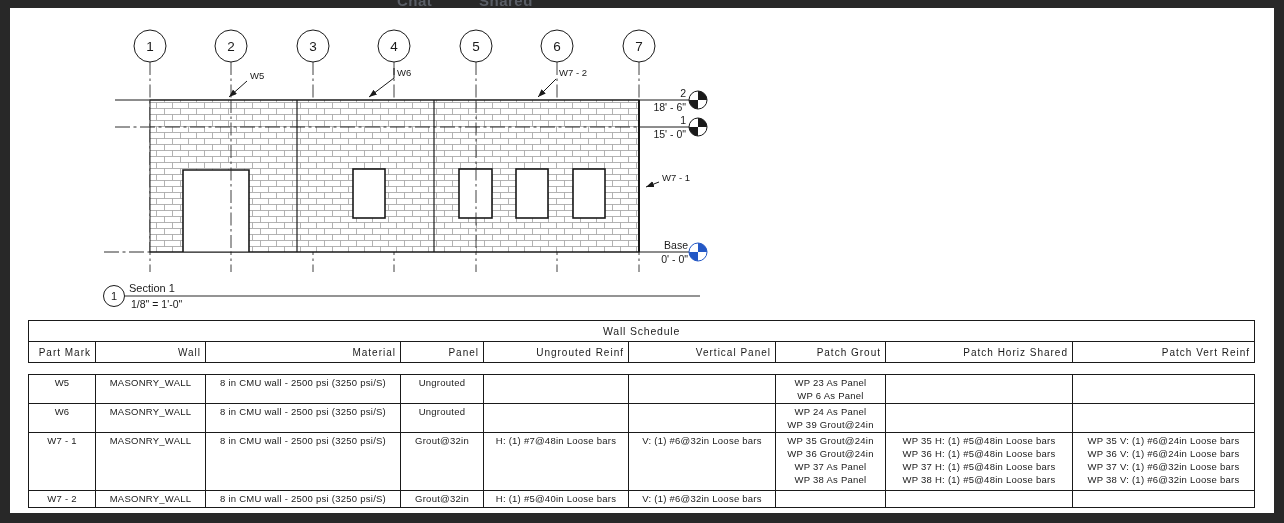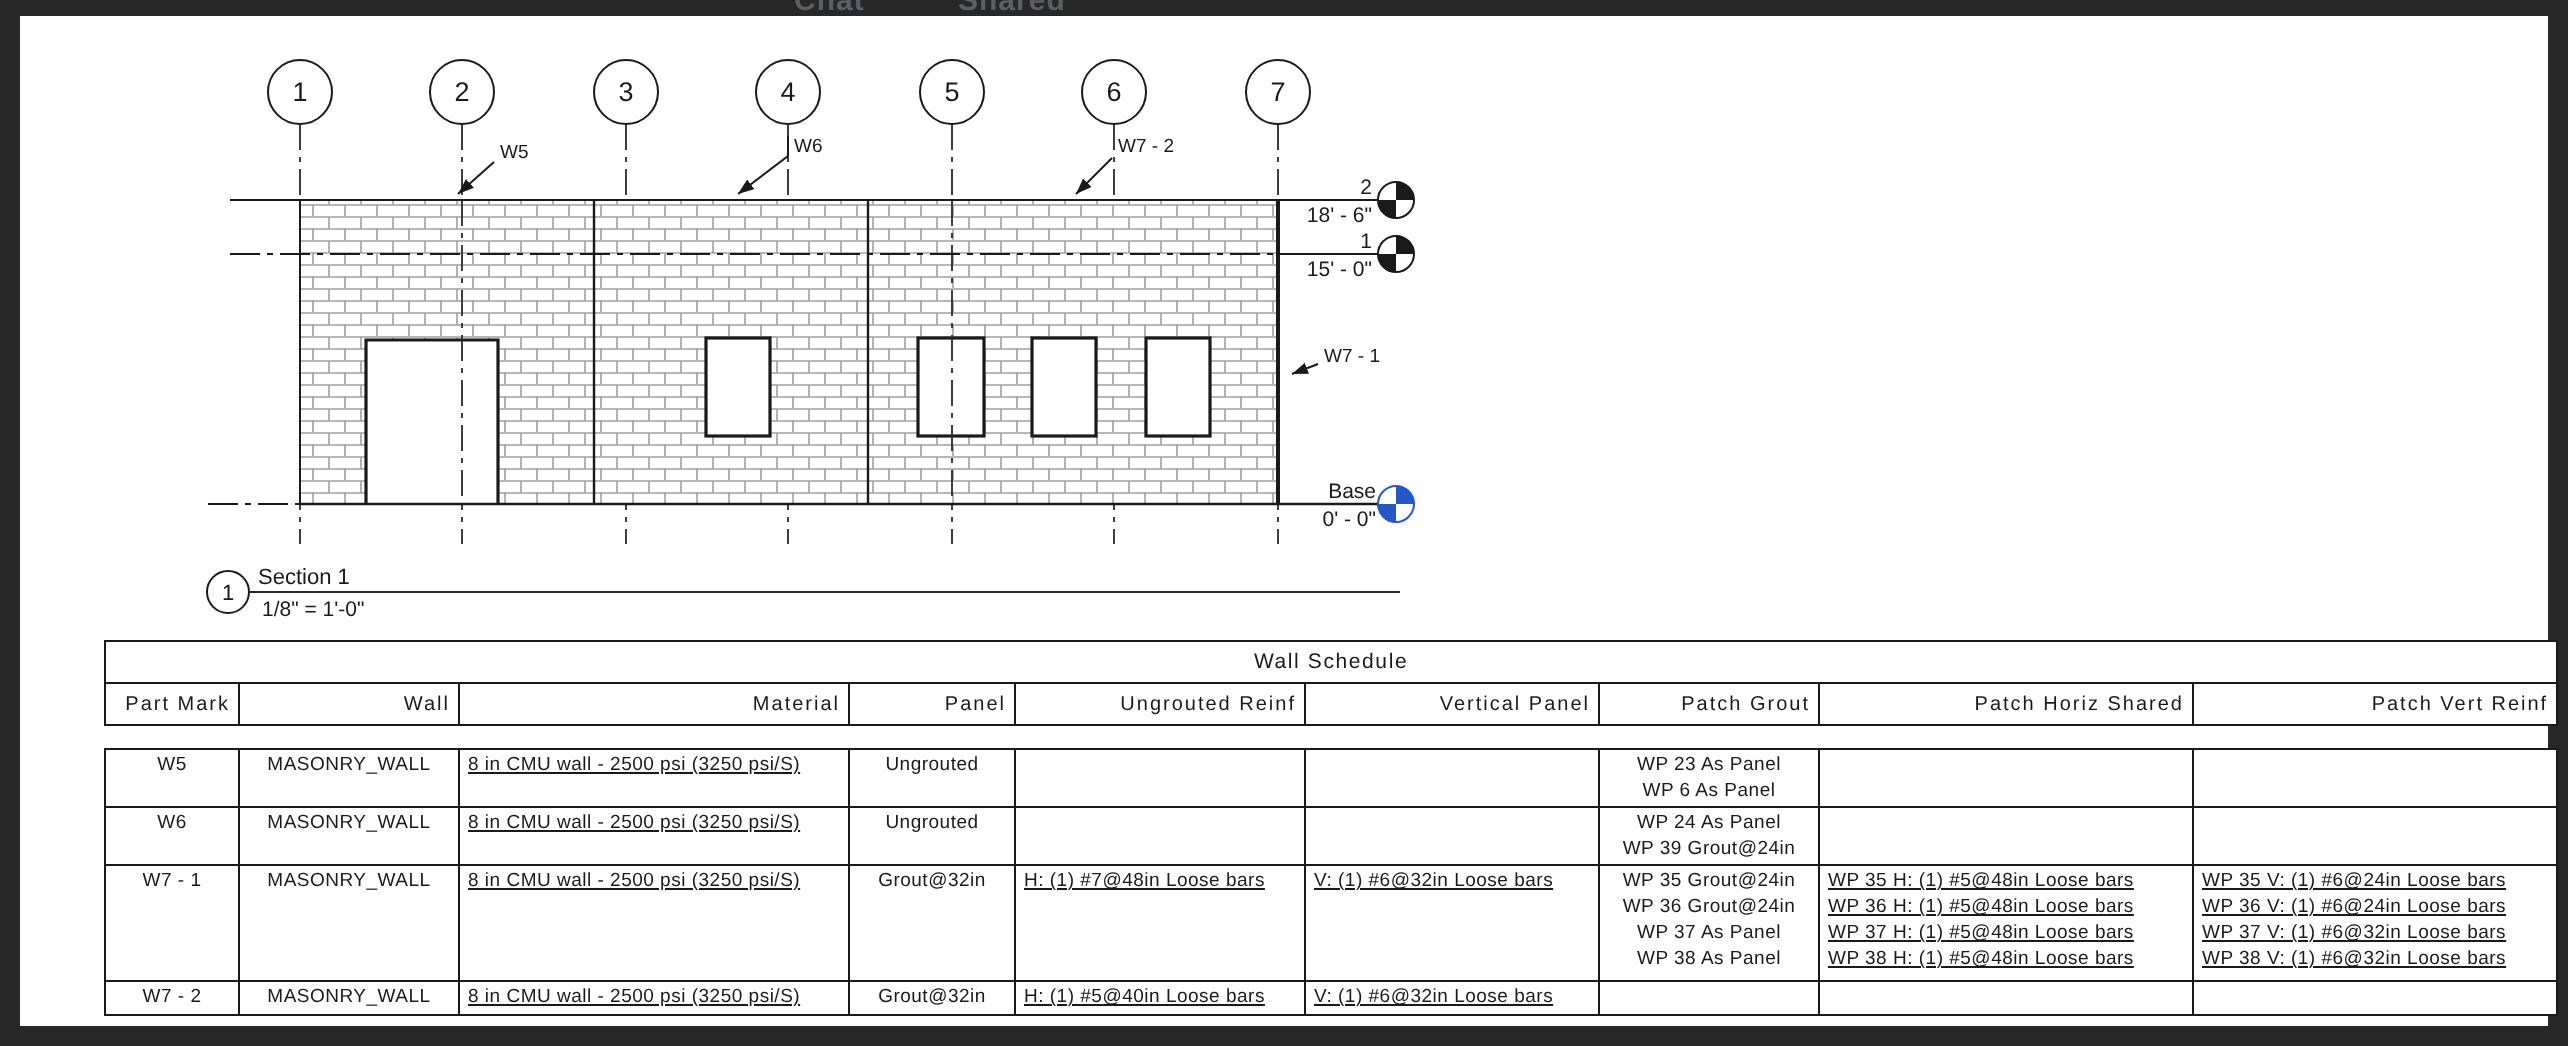--- a/index.html
+++ b/index.html
@@ -15,42 +15,42 @@
     color:#5a5e66;font-size:15px;font-weight:bold;letter-spacing:.5px;
   }
   .paper{
     position:absolute;left:10px;top:8px;right:10px;bottom:10px;
     background:#ffffff;
   }
   svg{position:absolute;left:0;top:0;}
   svg text{fill:#1a1a1a;}
 
   table{border-collapse:collapse;table-layout:fixed;background:#fff;}
-  .sched{position:absolute;left:28px;width:1226px;margin-left:24px;}
+  .sched{position:absolute;left:28px;width:1226px;}
   .sched td,.sched th{
     border:1px solid #1a1a1a;
     font-family:"Liberation Sans",sans-serif;
     font-size:9.5px;font-weight:normal;
     letter-spacing:.25px;
     padding:1px 4px;
     vertical-align:top;
     white-space:pre-line;
     line-height:13px;
     overflow:hidden;
   }
   .sched .title-cell{
     text-align:center;font-size:10.5px;letter-spacing:.8px;
     height:20px;vertical-align:middle;padding:0;
   }
   .sched th{
     text-align:right;letter-spacing:1px;font-size:10px;
     height:18px;vertical-align:middle;
   }
   .ta-c{text-align:center;}
-  .ta-l{text-align:left;text-decoration:underline;}
+  .ta-l{text-align:center;}
 </style>
 </head>
 <body>
 
 <div class="topbar-frag" style="left:397px;">Chat</div>
 <div class="topbar-frag" style="left:479px;">Shared</div>
 
 <div class="paper"></div>
 
 <svg width="1284" height="320" viewBox="0 0 1284 320">

